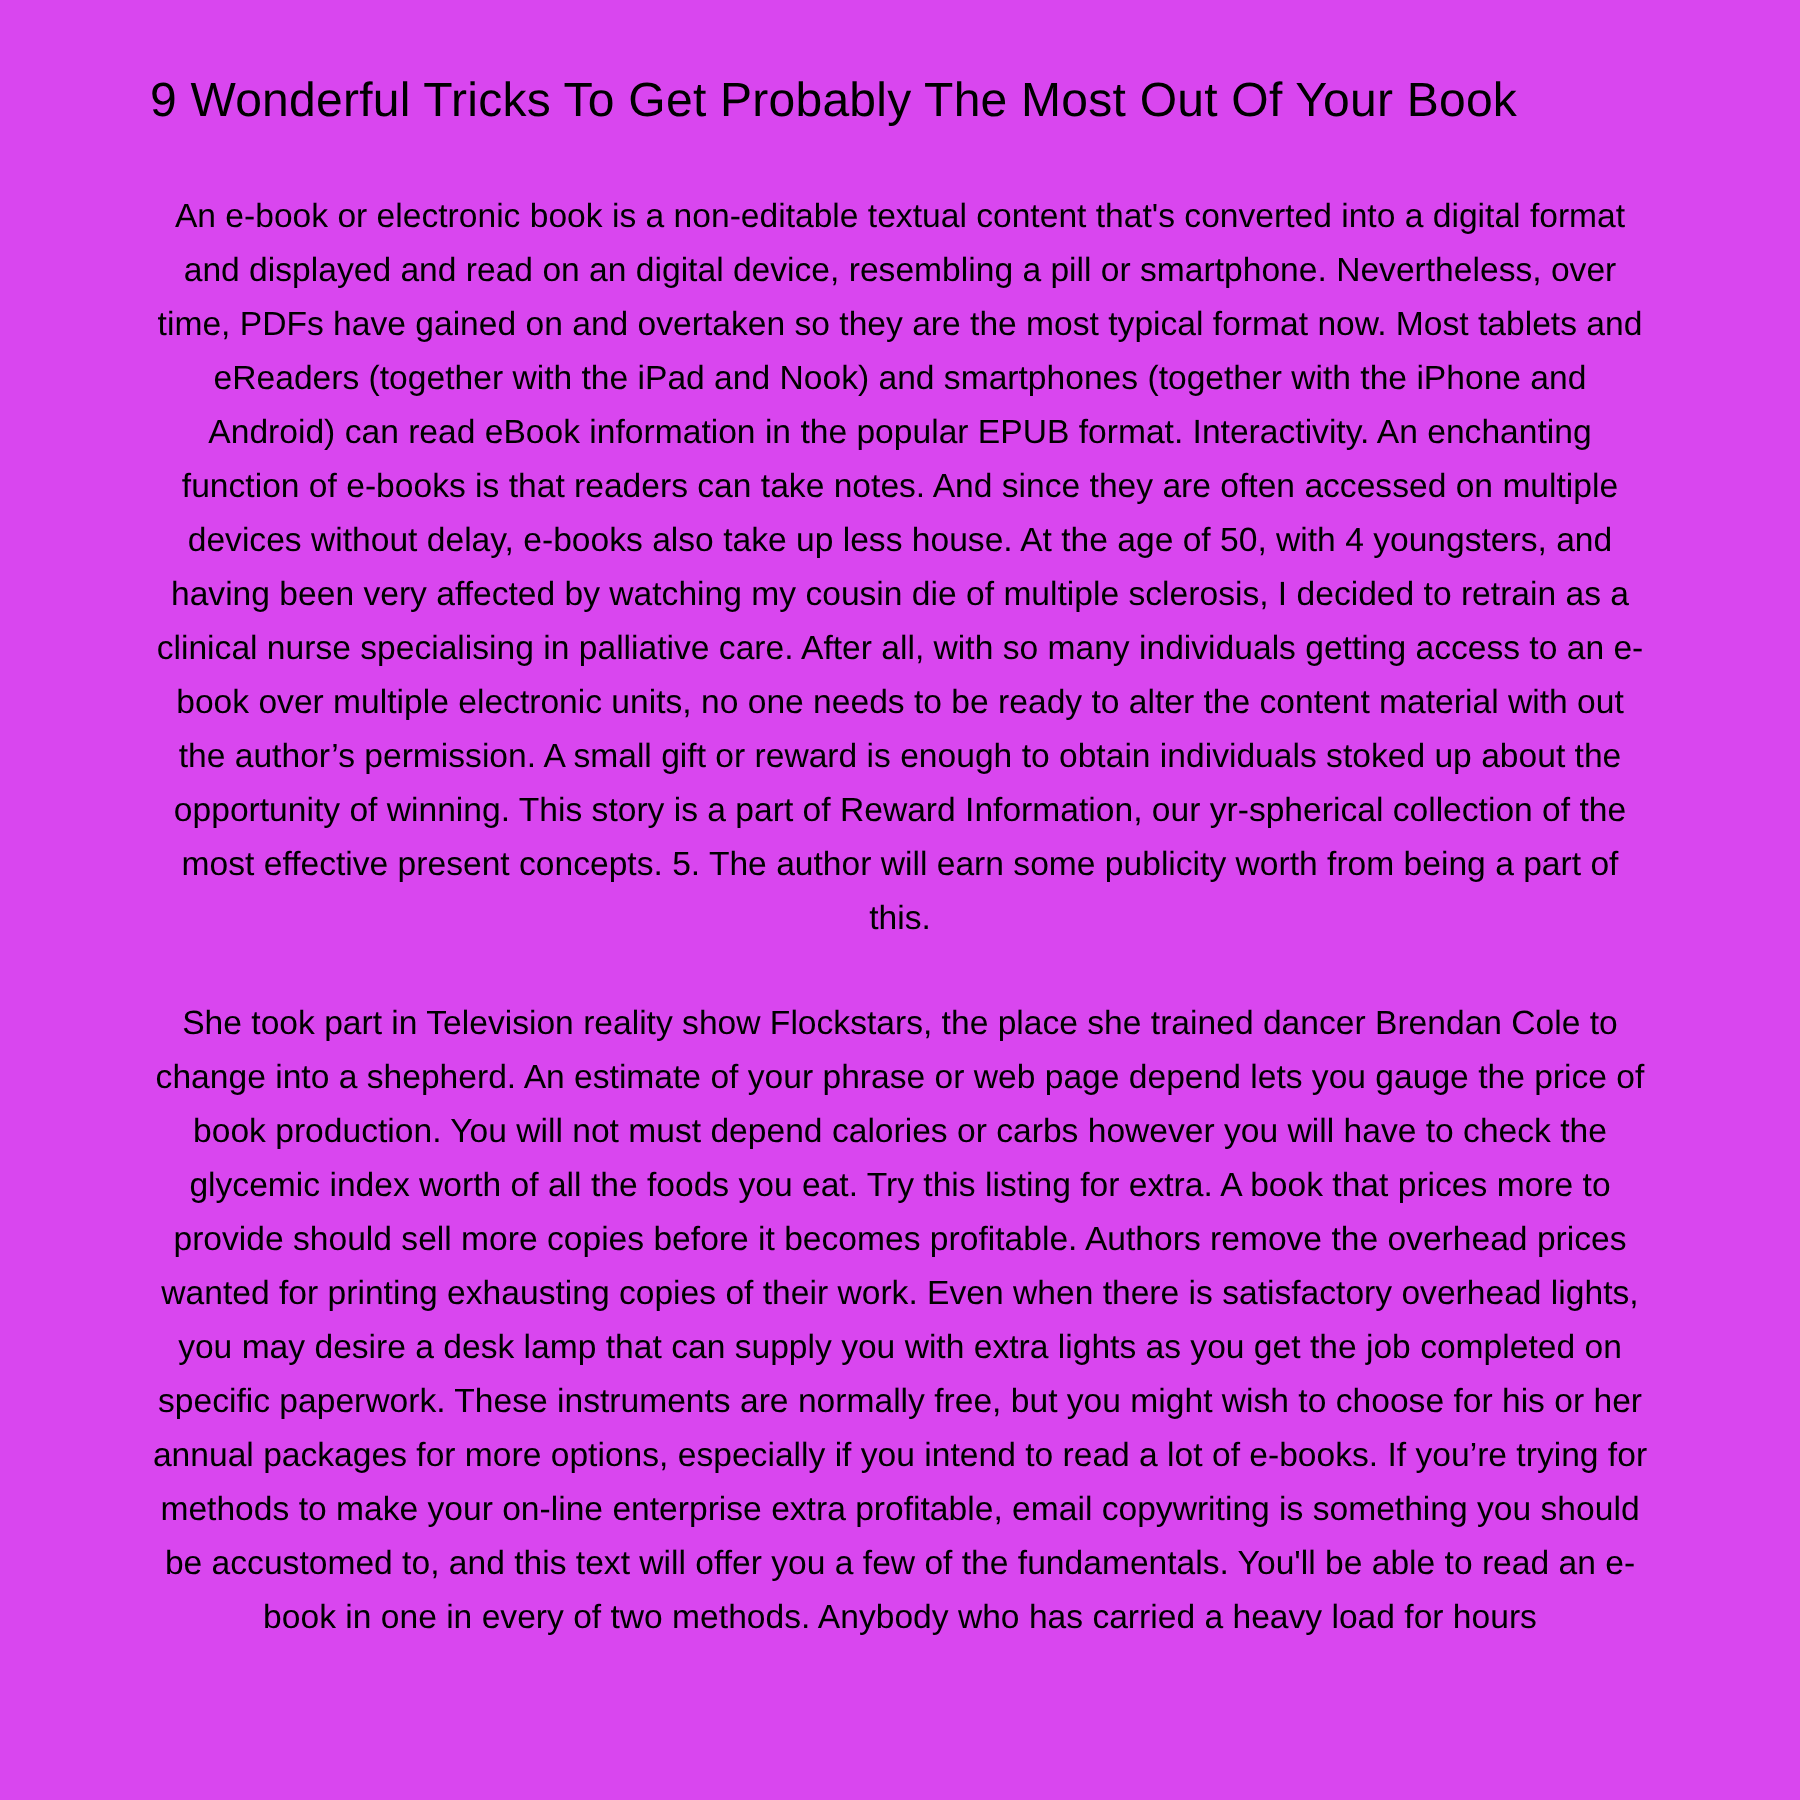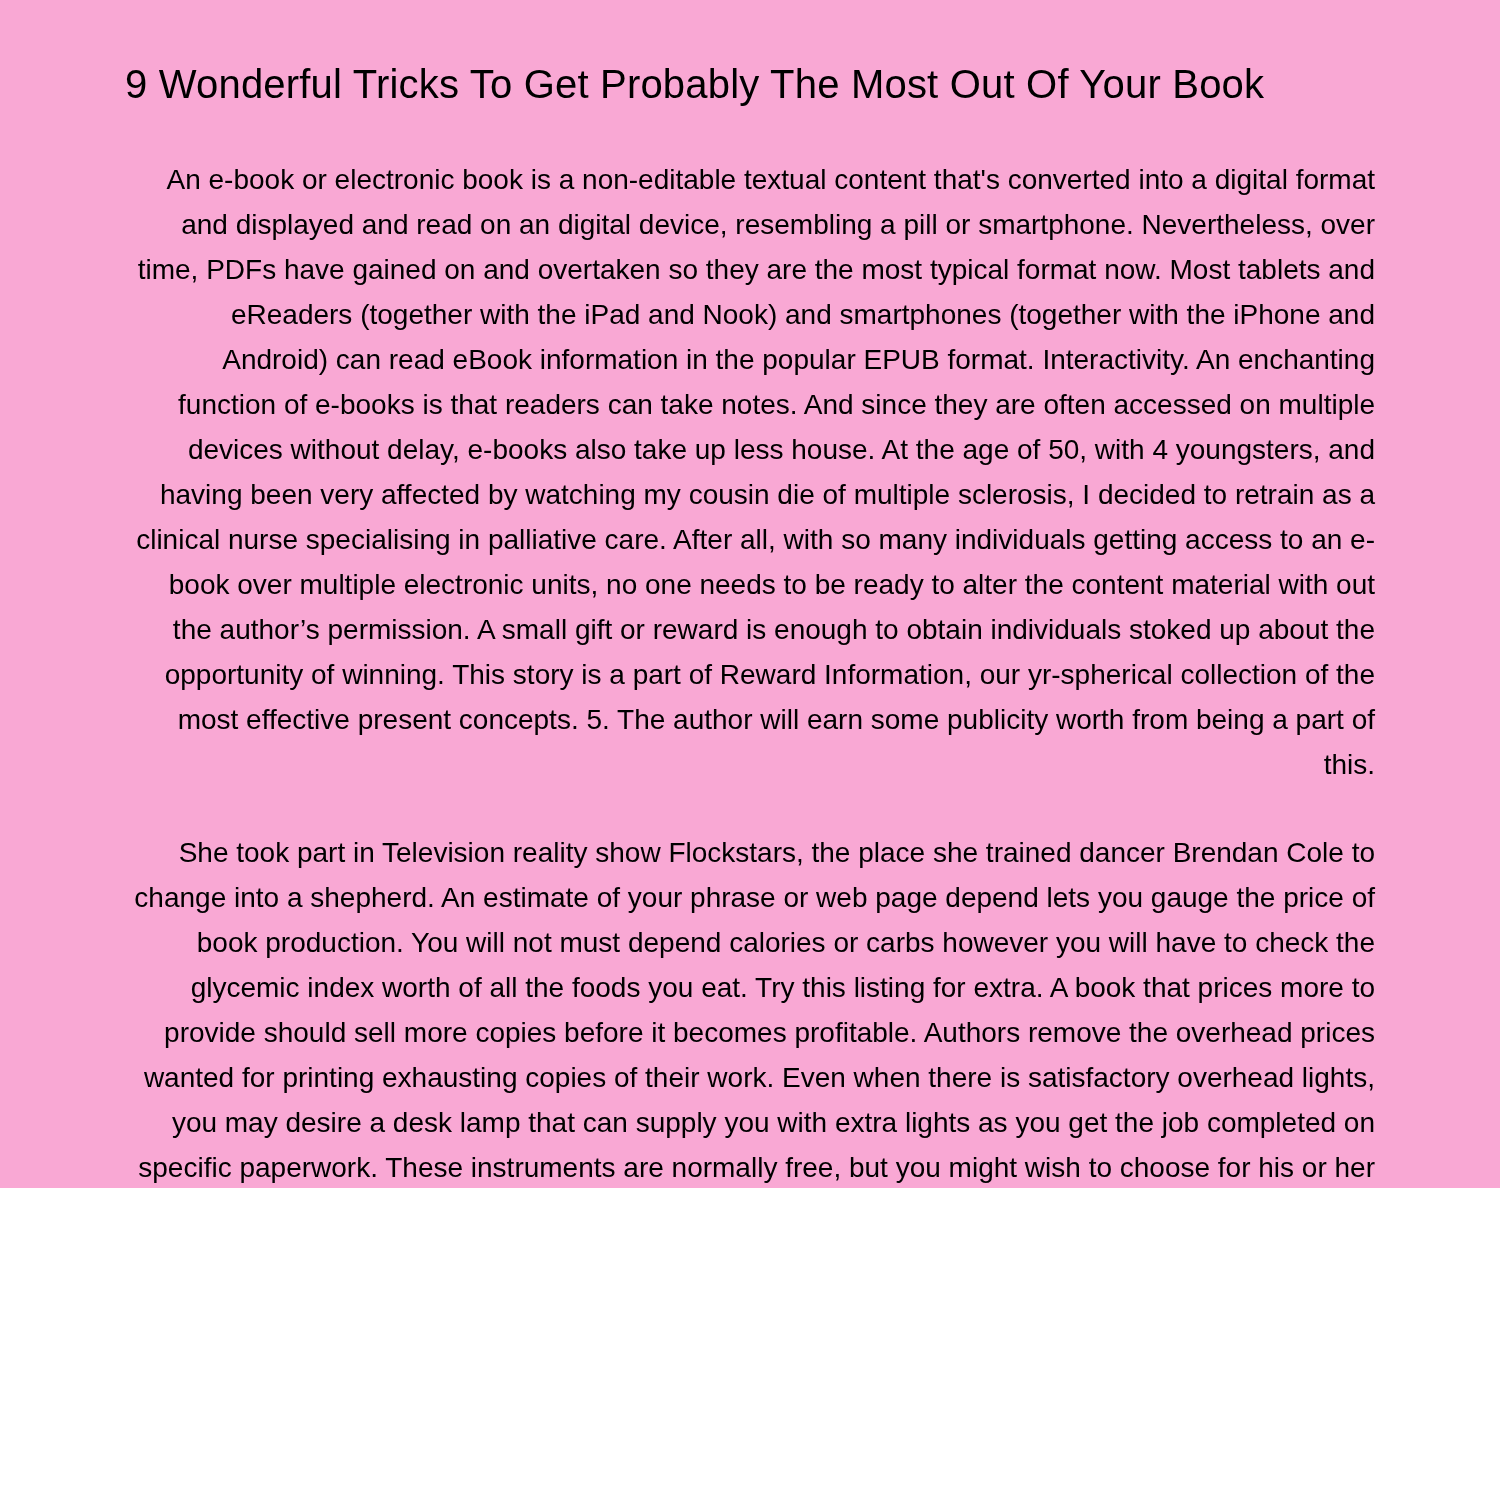--- a/index.html
+++ b/index.html
@@ -2,22 +2,22 @@
 <html><head>
 <meta charset="utf-8">
 <style>
   html, body {
     margin: 0;
     padding: 0;
     background: #ffffff;
   }
   .page {
     width: 1500px;
-    height: 1188px;
-    background: #f9a8d4;
+    height: 1500px;
+    background: #d946ef;
     overflow: hidden;
     box-sizing: border-box;
     font-family: "Liberation Sans", sans-serif;
     color: #000000;
   }
   .content {
     padding: 60px 125px 0 125px;
     box-sizing: border-box;
   }
   .page-title {
@@ -29,21 +29,21 @@
     color: #000000;
     margin: 0 0 49px 0;
   }
   .article-body p {
     font-family: "Liberation Sans", sans-serif;
     font-size: 28px;
     line-height: 45px;
     font-weight: 400;
     color: #000000;
     margin: 0 0 43px 0;
-    text-align: right;
+    text-align: center;
   }
 </style>
 </head>
 <body>
 
 <main class="page">
   <div class="content">
     <h1 class="page-title">9 Wonderful Tricks To Get Probably The Most Out Of Your Book</h1>
     <div class="article-body">
       <p>An e-book or electronic book is a non-editable textual content that's converted into a digital format and displayed and read on an digital device, resembling a pill or smartphone. Nevertheless, over time, PDFs have gained on and overtaken so they are the most typical format now. Most tablets and eReaders (together with the iPad and Nook) and smartphones (together with the iPhone and Android) can read eBook information in the popular EPUB format. Interactivity. An enchanting function of e-books is that readers can take notes. And since they are often accessed on multiple devices without delay, e-books also take up less house. At the age of 50, with 4 youngsters, and having been very affected by watching my cousin die of multiple sclerosis, I decided to retrain as a clinical nurse specialising in palliative care. After all, with so many individuals getting access to an e-book over multiple electronic units, no one needs to be ready to alter the content material with out the author’s permission. A small gift or reward is enough to obtain individuals stoked up about the opportunity of winning. This story is a part of Reward Information, our yr-spherical collection of the most effective present concepts. 5. The author will earn some publicity worth from being a part of this.</p>

